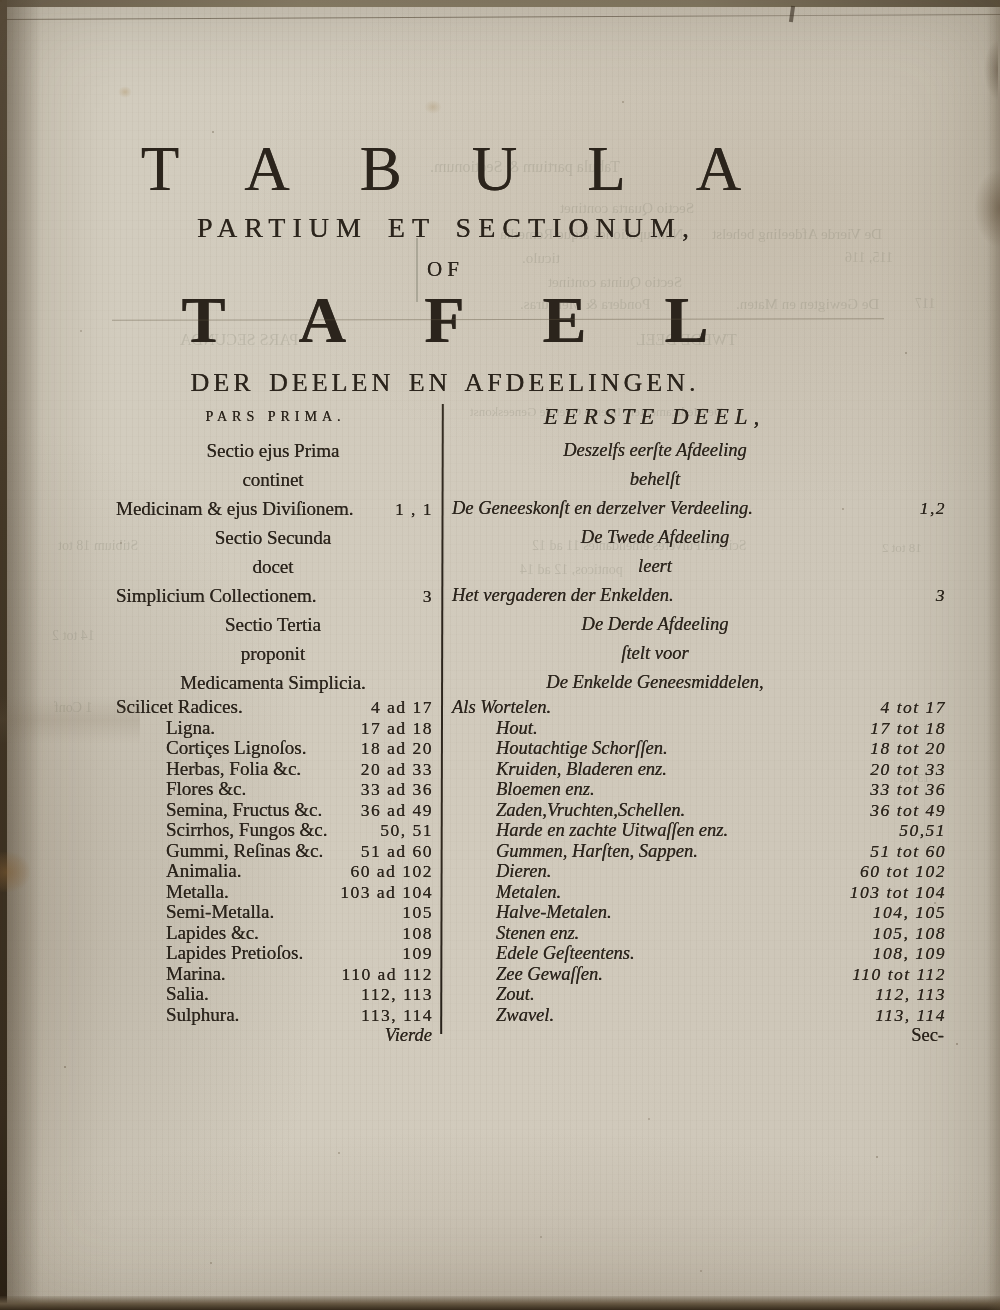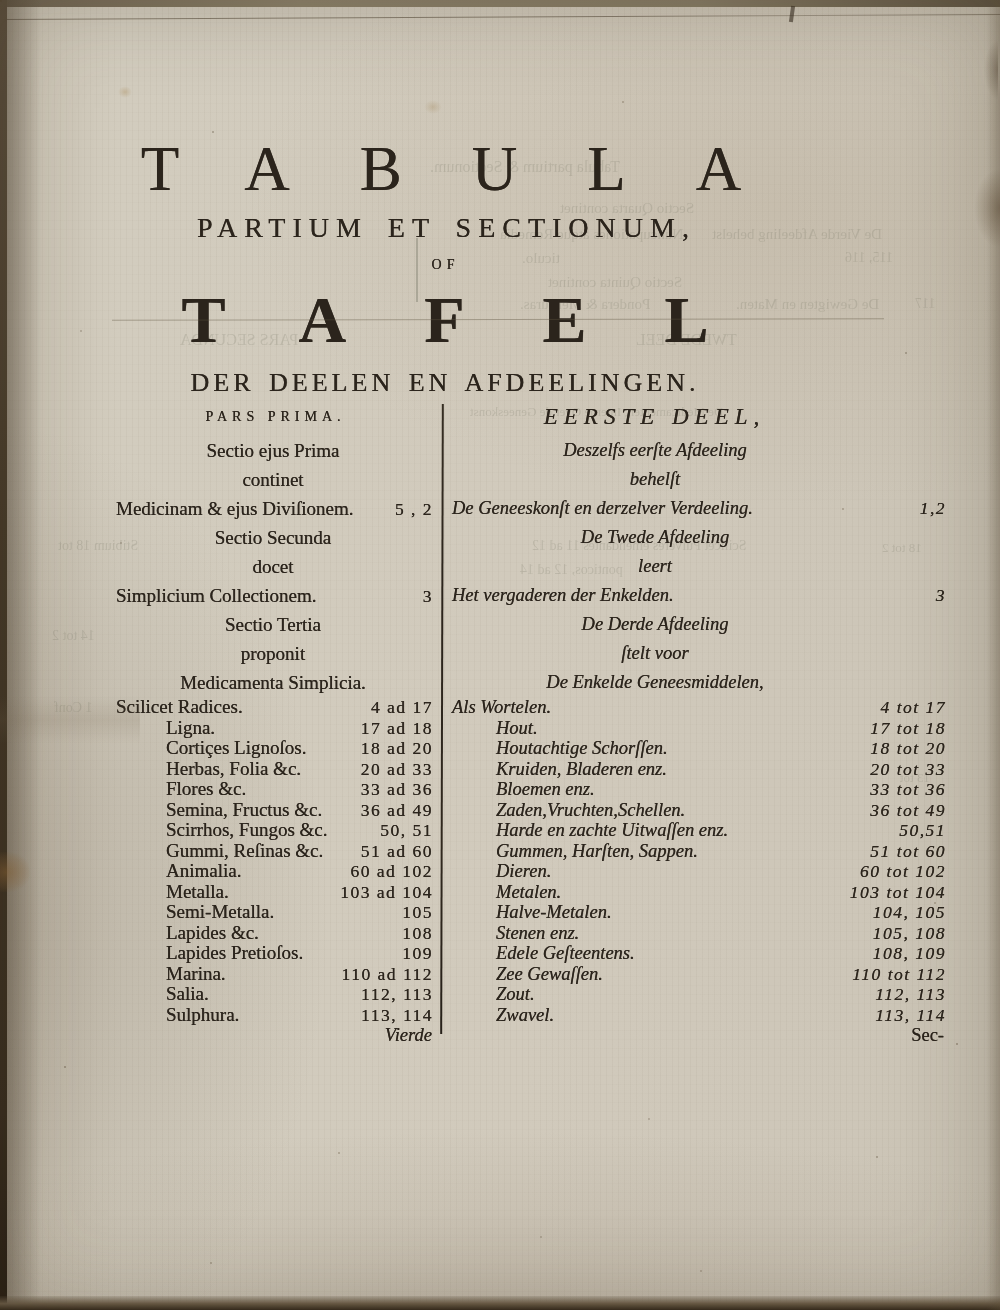--- a/index.html
+++ b/index.html
@@ -82,21 +82,21 @@
     font-family:"Liberation Serif","DejaVu Serif",serif;
   }
   .bleed-rule{position:absolute;left:416px;top:238px;width:2px;height:64px;background:rgba(90,92,76,.3);filter:blur(.3px);}
   
   .ink{color:var(--ink);text-shadow:0 0 .6px rgba(43,36,28,.75), .3px .3px 0 rgba(43,36,28,.3);}
   .t-main{position:absolute;left:0;top:138px;width:886px;margin:0;text-align:center;
     font-size:63px;font-weight:normal;letter-spacing:70px;text-indent:66px;line-height:1;}
   .t-sub{position:absolute;left:0;top:212px;width:886px;text-align:center;
     font-size:28px;letter-spacing:7px;text-indent:7px;word-spacing:6px;}
   .t-of{position:absolute;left:0;top:257px;width:886px;text-align:center;
-    font-size:14px;letter-spacing:5px;text-indent:5px;}
+    font-size:21px;letter-spacing:5px;text-indent:5px;}
   .t-tafel{position:absolute;left:4px;top:287px;width:886px;margin:0;text-align:center;
     font-size:66px;font-weight:bold;letter-spacing:78px;text-indent:74px;line-height:1;}
   .t-sub2{position:absolute;left:0;top:368px;width:886px;text-align:center;
     font-size:26px;letter-spacing:4px;text-indent:4px;word-spacing:4px;}
   .col{position:absolute;top:402px;}
   .col-left{left:108px;width:330px;}
   .col-right{left:452px;width:496px;}
   .divider{position:absolute;left:441px;top:404px;width:2px;height:630px;
     background:linear-gradient(180deg,#362e23,#2b241c 30%,#30281e 70%,#262019);
     transform:rotate(.15deg);}
@@ -156,21 +156,21 @@
   <h1 class="t-tafel ink">TAFEL</h1>
   <div class="t-sub2 ink">DER DEELEN EN AFDEELINGEN.</div>
 
   <div class="col col-left ink">
     <div class="col-header">PARS PRIMA.</div>
     <div class="rows">
         <div class="row center sect">Sectio ejus Prima</div>
         <div class="row center sect">continet</div>
         <div class="row item sect">
           <span class="lbl">Medicinam &amp; ejus Diviſionem.</span>
-          <span class="pg">5 , 2</span>
+          <span class="pg">1 , 1</span>
         </div>
         <div class="row center sect">Sectio Secunda</div>
         <div class="row center sect">docet</div>
         <div class="row item sect">
           <span class="lbl">Simplicium Collectionem.</span>
           <span class="pg">3</span>
         </div>
         <div class="row center sect">Sectio Tertia</div>
         <div class="row center sect">proponit</div>
         <div class="row center sect">Medicamenta Simplicia.</div>

